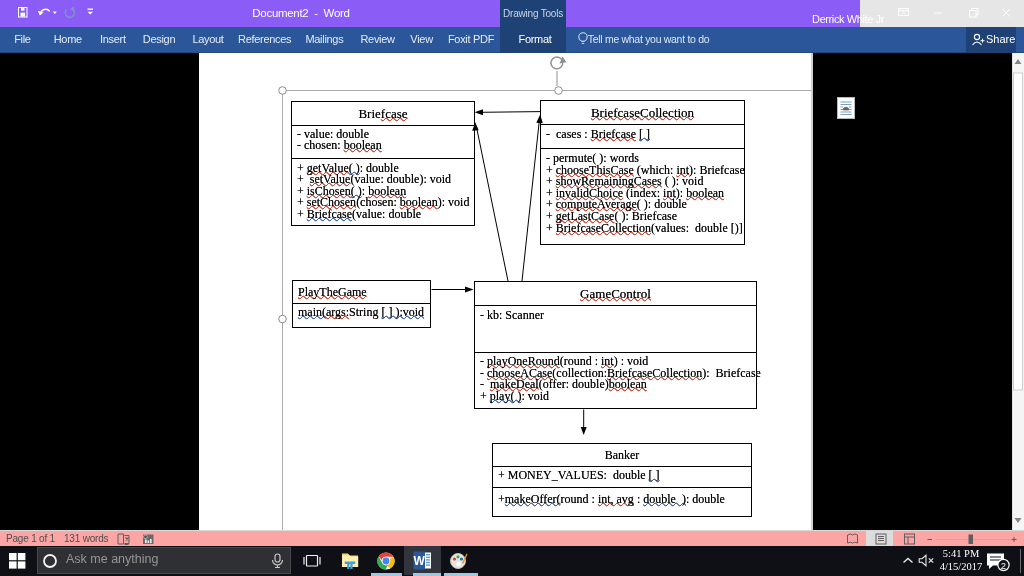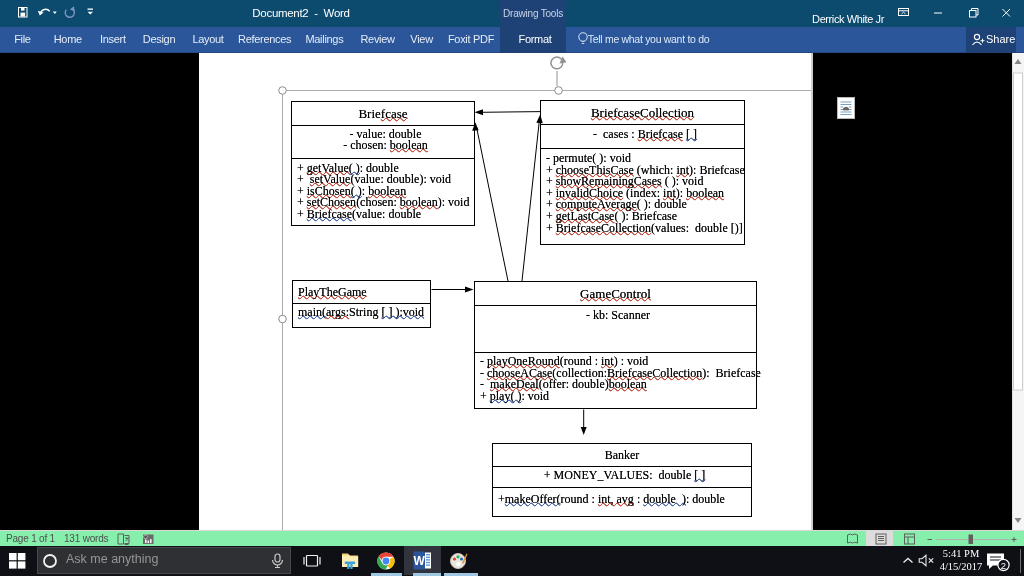--- a/index.html
+++ b/index.html
@@ -1,45 +1,45 @@
 <!DOCTYPE html>
 <html><head><meta charset="utf-8">
 <style>
   html,body{margin:0;padding:0;width:1024px;height:576px;overflow:hidden;background:#e6e6e6;
     font-family:"Liberation Sans",sans-serif;}
   .abs{position:absolute;}
   #stage{position:relative;width:1024px;height:576px;}
   
-  #titlebar{left:0;top:0;width:1024px;height:27px;background:#0c4a6e;color:#fff;}
+  #titlebar{left:0;top:0;width:860px;height:27px;background:#8b5cf6;color:#fff;}
   #tabrow{left:0;top:27px;width:1024px;height:26px;background:#2b579a;}
   .tab{position:absolute;top:33px;font-size:11px;letter-spacing:-0.3px;color:#e4ecf7;white-space:nowrap;transform:translateX(-50%);}
   #darkbox{left:500px;top:0;width:66px;height:53px;background:#1e4276;}
   #dtools{left:533px;top:8px;font-size:10px;letter-spacing:-0.2px;color:#c8d6ea;transform:translateX(-50%);}
   #doctitle{left:301px;top:7px;font-size:11.5px;letter-spacing:-0.3px;color:#fff;transform:translateX(-50%);white-space:nowrap;}
   #username{left:848px;top:13px;font-size:11px;letter-spacing:-0.4px;color:#fff;transform:translateX(-50%);white-space:nowrap;}
   #sharebox{left:966px;top:27px;width:50px;height:26px;background:#1e4276;color:#fff;font-size:12px;}
   
   #docarea{left:0;top:53px;width:1024px;height:477px;background:#000000;}
   #page{position:absolute;left:199px;top:0;width:612px;height:477px;background:#fff;}
   #pageshadow{position:absolute;left:811px;top:0;width:2px;height:477px;background:#cfcfcf;}
   
   #sbar{position:absolute;left:1012px;top:0;width:12px;height:477px;background:#f5f5f5;border-left:1px solid #e3e3e3;}
   
   .uml{position:absolute;background:#fff;border:1px solid #000;box-sizing:border-box;
        font-family:"Liberation Serif",serif;font-size:12px;color:#000;text-shadow:0 0 0.35px rgba(0,0,0,0.7);}
   .uml .ttl{text-align:center;border-bottom:1px solid #000;box-sizing:border-box;}
-  .uml .cmp{border-bottom:1px solid #000;box-sizing:border-box;padding-left:5px;text-align:center;}
+  .uml .cmp{border-bottom:1px solid #000;box-sizing:border-box;padding-left:5px;}
   .uml .lst{padding-left:5px;}
   .uml div{white-space:nowrap;}
   u{text-decoration:none;}
   .r{text-decoration:underline wavy #e8402a;text-decoration-thickness:0.5px;text-underline-offset:-1px;text-decoration-skip-ink:none;}
   .b{text-decoration:underline wavy #3c64c8;text-decoration-thickness:0.5px;text-underline-offset:-1px;text-decoration-skip-ink:none;}
   .line{line-height:11.6px;}
   
-  #statusbar{left:0;top:530px;width:1024px;height:16px;background:#86efac;border-top:1px solid #d9d9d9;box-sizing:border-box;color:#4e4e4e;font-size:10px;letter-spacing:-0.2px;}
+  #statusbar{left:0;top:530px;width:1024px;height:16px;background:#fca5a5;border-top:1px solid #d9d9d9;box-sizing:border-box;color:#4e4e4e;font-size:10px;letter-spacing:-0.2px;}
   
   #taskbar{left:0;top:546px;width:1024px;height:30px;background:#0e1016;}
   #searchbox{position:absolute;left:37px;top:1px;width:254px;height:27px;background:#2e3033;border:1px solid #48494b;box-sizing:border-box;}
   #searchtext{position:absolute;left:29px;top:6px;font-size:12.5px;color:#969696;}
   .openline{position:absolute;top:27px;height:2.5px;background:#9ec8e2;}
   #clock{position:absolute;left:938px;top:2px;width:46px;text-align:center;color:#fff;font-size:10.5px;line-height:12.5px;font-family:Liberation Serif, serif;}
 </style></head>
 <body>
 <div id="stage">
 
@@ -133,21 +133,21 @@
         <div class="line">+ <u class="b">Briefcase</u>(value: double</div>
       </div>
     </div>
 
     <div class="uml" style="left:540px;top:47px;width:205px;height:145px">
       <div class="ttl" style="height:24px;line-height:24px;font-size:13px"><u class="r">BriefcaseCollection</u></div>
       <div class="cmp" style="height:24px;padding-top:4px">
         <div class="line">-&nbsp; cases : <u class="r">Briefcase</u> <u class="b">[ ]</u></div>
       </div>
       <div class="lst" style="padding-top:4px">
-        <div class="line">- permute( ): void</div>
+        <div class="line">- permute( ): words</div>
         <div class="line">+ <u class="r">chooseThisCase</u> (which: <u class="r">int</u>): Briefcase</div>
         <div class="line">+ <u class="r">showRemainingCases</u> ( ): void</div>
         <div class="line">+ <u class="r">invalidChoice</u> (index: <u class="r">int</u>): <u class="r">boolean</u></div>
         <div class="line">+ <u class="r">computeAverage</u>( ): double</div>
         <div class="line">+ <u class="r">getLastCase</u>( ): Briefcase</div>
         <div class="line">+ <u class="r">BriefcaseCollection</u>(values:&nbsp; double [)]</div>
       </div>
     </div>
 
     <div class="uml" style="left:292px;top:227px;width:139px;height:48px">

